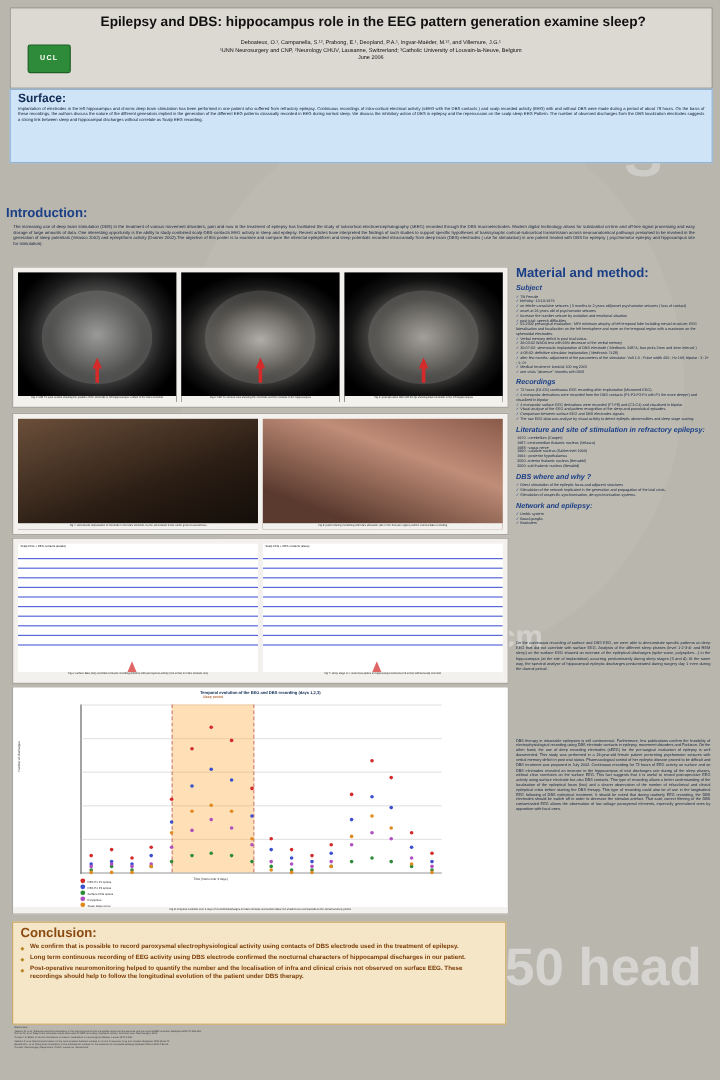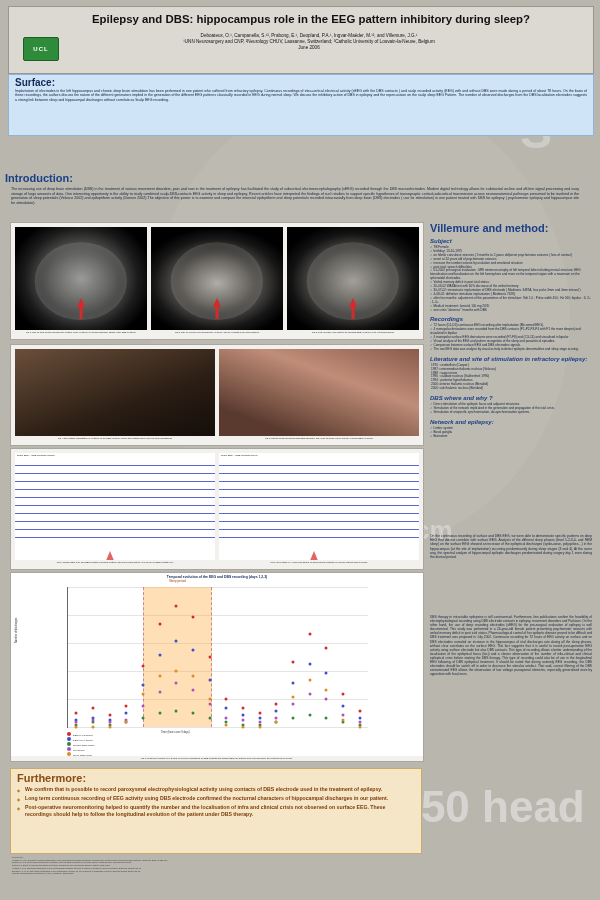--- a/index.html
+++ b/index.html
@@ -165,21 +165,21 @@
   <div class="wm s2">S</div>
   <div class="wm s3">S</div>
   <div class="wm cm">cm</div>
   <div class="wm fh">FH 50 head</div>
   <div class="wm sc">Sc 10</div>
 
   <div class="title-bar">
     <div class="logo">
       <div class="lg-t">UCL</div>
     </div>
-    <div class="title">Epilepsy and DBS: hippocampus role in the EEG pattern inhibitory during sleep?</div>
+    <div class="title">Epilepsy and DBS: hippocampus role in the EEG pattern generation examine sleep?</div>
     <div class="authors">
       <div>Deboateux, O.¹, Campanella, S.¹², Prabong, E.¹, Deopland, P.A.¹, Ingvar-Maëder, M.¹², and Villemure, J.G.¹</div>
       <div>¹UNN Neurosurgery and CNP, ²Neurology CHUV, Lausanne, Switzerland; ³Catholic University of Louvain-la-Neuve, Belgium</div>
       <div>June 2006</div>
     </div>
   </div>
 
   <div class="abstract">
     <h2>Surface:</h2>
     <p>Implantation of electrodes in the left hippocampus and chronic deep brain stimulation has been performed in one patient who suffered from refractory epilepsy. Continuous recordings of intra-cortical electrical activity (sEEG with the DBS contacts ) and scalp recorded activity (EEG) with and without DBS were made during a period of about 78 hours. On the basis of these recordings, the authors discuss the nature of the different generators implied in the generation of the different EEG patterns classically recorded in EEG during normal sleep. We discuss the inhibitory action of DBS in epilepsy and the repercussion on the scalp sleep EEG Pattern. The number of observed discharges from the DBS localization electrodes suggests a strong link between sleep and hippocampal discharges without correlate as Scalp EEG recording.</p>
@@ -370,21 +370,21 @@
           <div><span style="display:inline-block;width:4px;height:4px;border-radius:50%;background:#3b4fd0;margin-right:2px;"></span><span>DBS P3-P4 spikes</span></div>
           <div><span style="display:inline-block;width:4px;height:4px;border-radius:50%;background:#2e8b3a;margin-right:2px;"></span><span>Surface EEG spikes</span></div>
           <div><span style="display:inline-block;width:4px;height:4px;border-radius:50%;background:#b050c0;margin-right:2px;"></span><span>Polyspikes</span></div>
           <div><span style="display:inline-block;width:4px;height:4px;border-radius:50%;background:#e08a20;margin-right:2px;"></span><span>Sleep stage score</span></div>
         </div>
       <div class="cap" style="position:absolute;bottom:0;">Fig 8: temporal evolution over 3 days of recorded discharges on DBS contacts and surface EEG; the shaded area corresponds to the nocturnal sleep period.</div>
     </div>
   </div>
 
   <div class="mm">
-    <h2>Villemure and method:</h2>
+    <h2>Material and method:</h2>
 
     <h3>Subject</h3>
     <ul id="subject-list">
         <li>TB Female</li>
         <li>birthday: 13-10-1975</li>
         <li>on febrile convulsive seizures ( 5 months to 2 years old)onset  psychomotor seizures ( loss of contact)</li>
         <li>onset at 24 years old of psychomotor seizures</li>
         <li>increase the number  seizure by ovulation and emotional situation</li>
         <li>post ictal: speech difficulties</li>
         <li>01-2002  presurgical evaluation : MRI  minimum atrophy of left temporal lobe including mesial structure; EEG lateralisation and focalization on the left hemisphere and more on the temporal region with a maximum on the sphenoidal electrodes.</li>
@@ -435,21 +435,21 @@
 
   <div class="results">
     <p>On the continuous recording of surface and DBS EEG, we were able to demonstrate specific patterns on deep EEG that did not correlate with surface EEG. Analysis of the different sleep phases (level 1-2-3-4- and REM sleep) on the surface EEG showed an increase of the epileptical discharges (spike-wave, polyspikes…) in the hippocampus (at the site of implantation) occurring predominantly during sleep stages (3 and 4). At the same way, the spectral analyse of hippocampal epileptic discharges predominated during surgery day 1 even during the diurnal period.</p>
   </div>
 
   <div class="disc">
     <p>DBS therapy in intractable epilepsies is still controversial. Furthermore, few publications confirm the feasibility of electrophysiological recording using DBS electrode contacts in epilepsy, movement disorders and Parkison. On the other hand, the use of deep recording electrodes (sEEG) for the pre-surgical evaluation of epilepsy is well documented. This study was performed in a 24-year-old female patient presenting psychomotor seizures with verbal memory deficit in post ictal status. Pharmacological control of her epileptic disease proved to be difficult and DBS treatment was proposed in July 2002. Continuous recording for 72 hours of EEG activity on surface and on DBS electrodes revealed an increase in the hippocampus of ictal discharges rate during all the sleep phases, without clear correlates on the surface EEG. This fact suggests that it is useful to record post-operative EEG activity using surface electrode but also DBS contacts. This type of recording allows a better understanding of the localisation of the epileptical focus (foci) and a clearer observation of the number of infra-clinical and clinical epileptical crisis before starting the DBS therapy. This type of recording could also be of use in the longitudinal EEG following of DBS epileptical treatment. It should be noted that during routinely EEG recording, the DBS electrodes should be switch off in order to decrease the stimulus artefact. That said, correct filtering of the DBS contaminated EEG allows the observation of low voltage paroxysmal elements, especially generalised ones by opposition with focal ones.</p>
   </div>
 
   <div class="concl">
-    <h2>Furthermore:</h2>
+    <h2>Conclusion:</h2>
     <ul id="concl-list">
         <li>We confirm that is possible to record paroxysmal electrophysiological activity using contacts of DBS electrode used in the treatment of epilepsy.</li>
         <li>Long term continuous recording of EEG activity using DBS electrode confirmed the nocturnal characters of hippocampal discharges in our patient.</li>
         <li>Post-operative neuromonitoring helped to quantify the number and the localisation of infra and clinical crisis not observed on surface EEG. These recordings should help to follow the longitudinal evolution of the patient under DBS therapy.</li>
       </ul>
   </div>
 
   <div class="footnote" id="footnote">
       <div>References:</div>
       <div>Velasco M. et al. Subacute electrical stimulation of the hippocampus blocks intractable temporal lobe seizures and paroxysmal EEG activities. Epilepsia 2000;41:158-169.</div>

